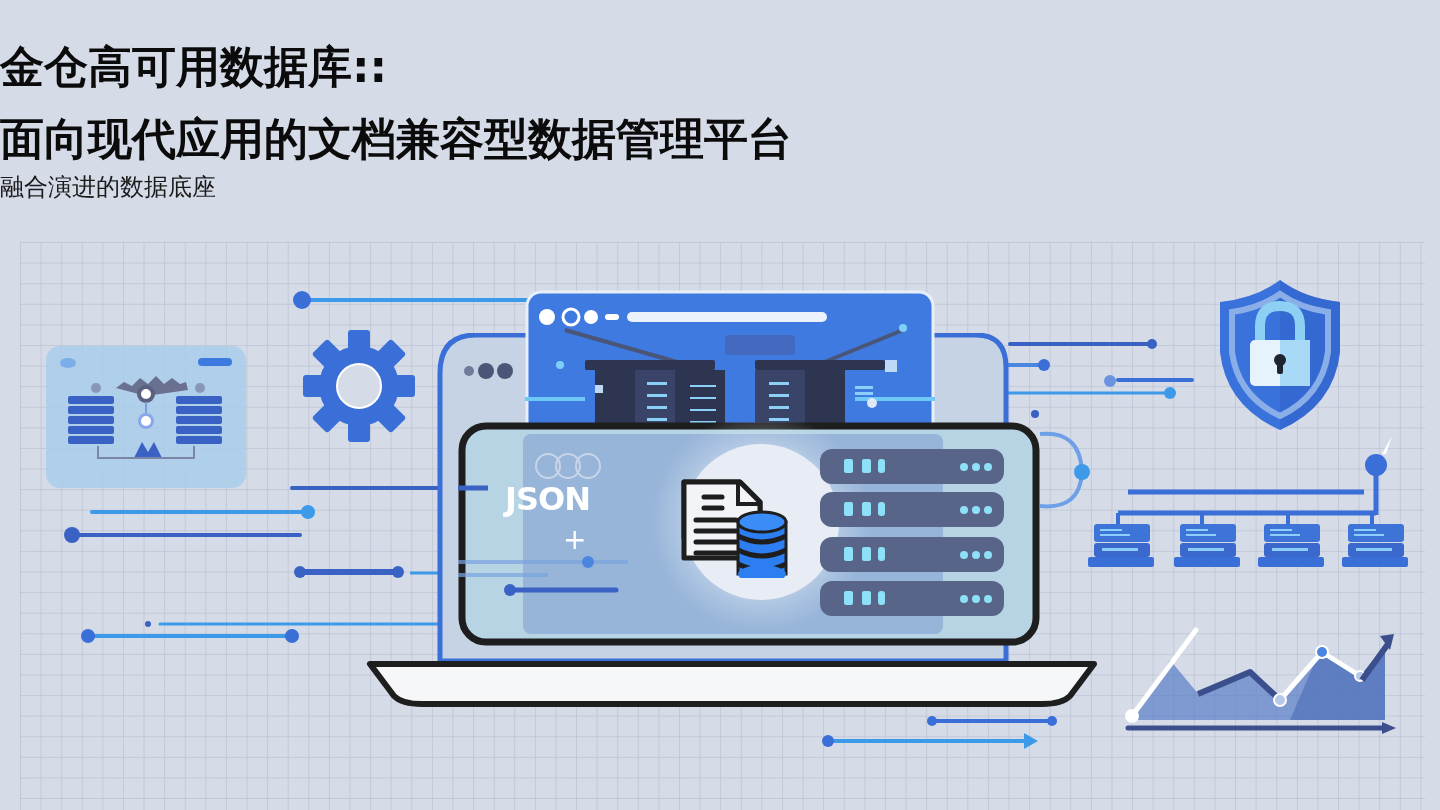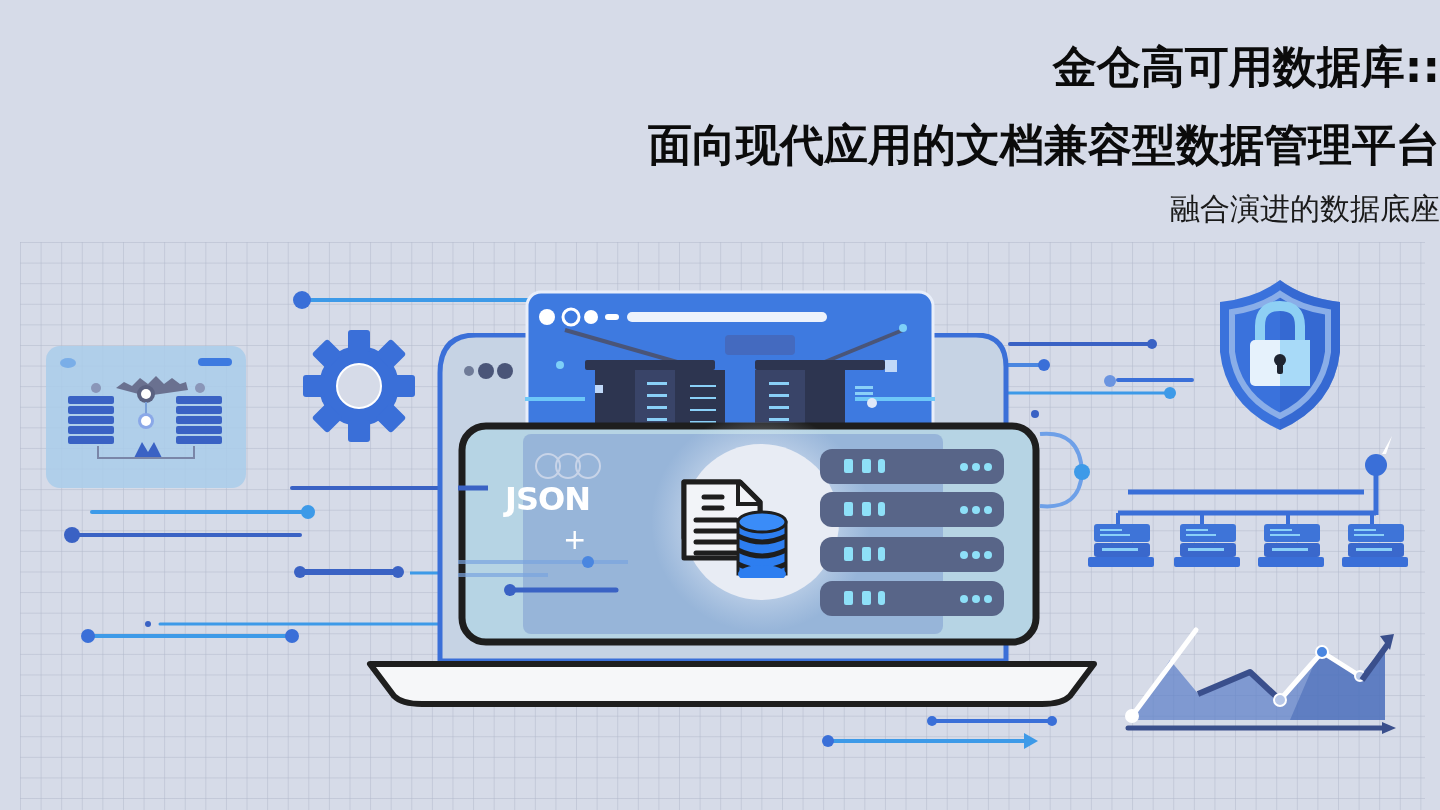--- a/index.html
+++ b/index.html
@@ -3,25 +3,25 @@
 <meta charset="utf-8">
 <style>
   * { margin: 0; padding: 0; box-sizing: border-box; }
   html, body { width: 1440px; height: 810px; overflow: hidden; }
   body {
     background: #d6dbe8;
     font-family: "DejaVu Sans", "Liberation Sans", sans-serif;
     position: relative;
   }
   .title-wrap {
-    position: absolute; left: 0; top: 38px; width: 1440px; text-align: right; color: #0b0b0b;
+    position: absolute; left: 0; top: 38px; width: 1440px; text-align: left; color: #0b0b0b;
   }
   .title-line1 { font-size: 44px; font-weight: 900; letter-spacing: 0px; line-height: 58px; }
-  .title-line2 { font-size: 44px; font-weight: 900; letter-spacing: 0px; line-height: 60px; margin-top: 19px; }
-  .subtitle { font-size: 30px; font-weight: 400; color: #1a1a1a; margin-top: 16px; line-height: 36px; }
+  .title-line2 { font-size: 44px; font-weight: 900; letter-spacing: 0px; line-height: 60px; margin-top: 13px; }
+  .subtitle { font-size: 24px; font-weight: 400; color: #1a1a1a; line-height: 36px; }
 
   .grid {
     position: absolute; left: 20px; top: 242px; width: 1405px; height: 568px;
     background-image:
       linear-gradient(to right, rgba(180,186,204,0.55) 1px, transparent 1px),
       linear-gradient(to bottom, rgba(180,186,204,0.55) 1px, transparent 1px);
     background-size: 20.6px 20.6px;
   }
   .abs { position: absolute; }
   svg { display: block; }

